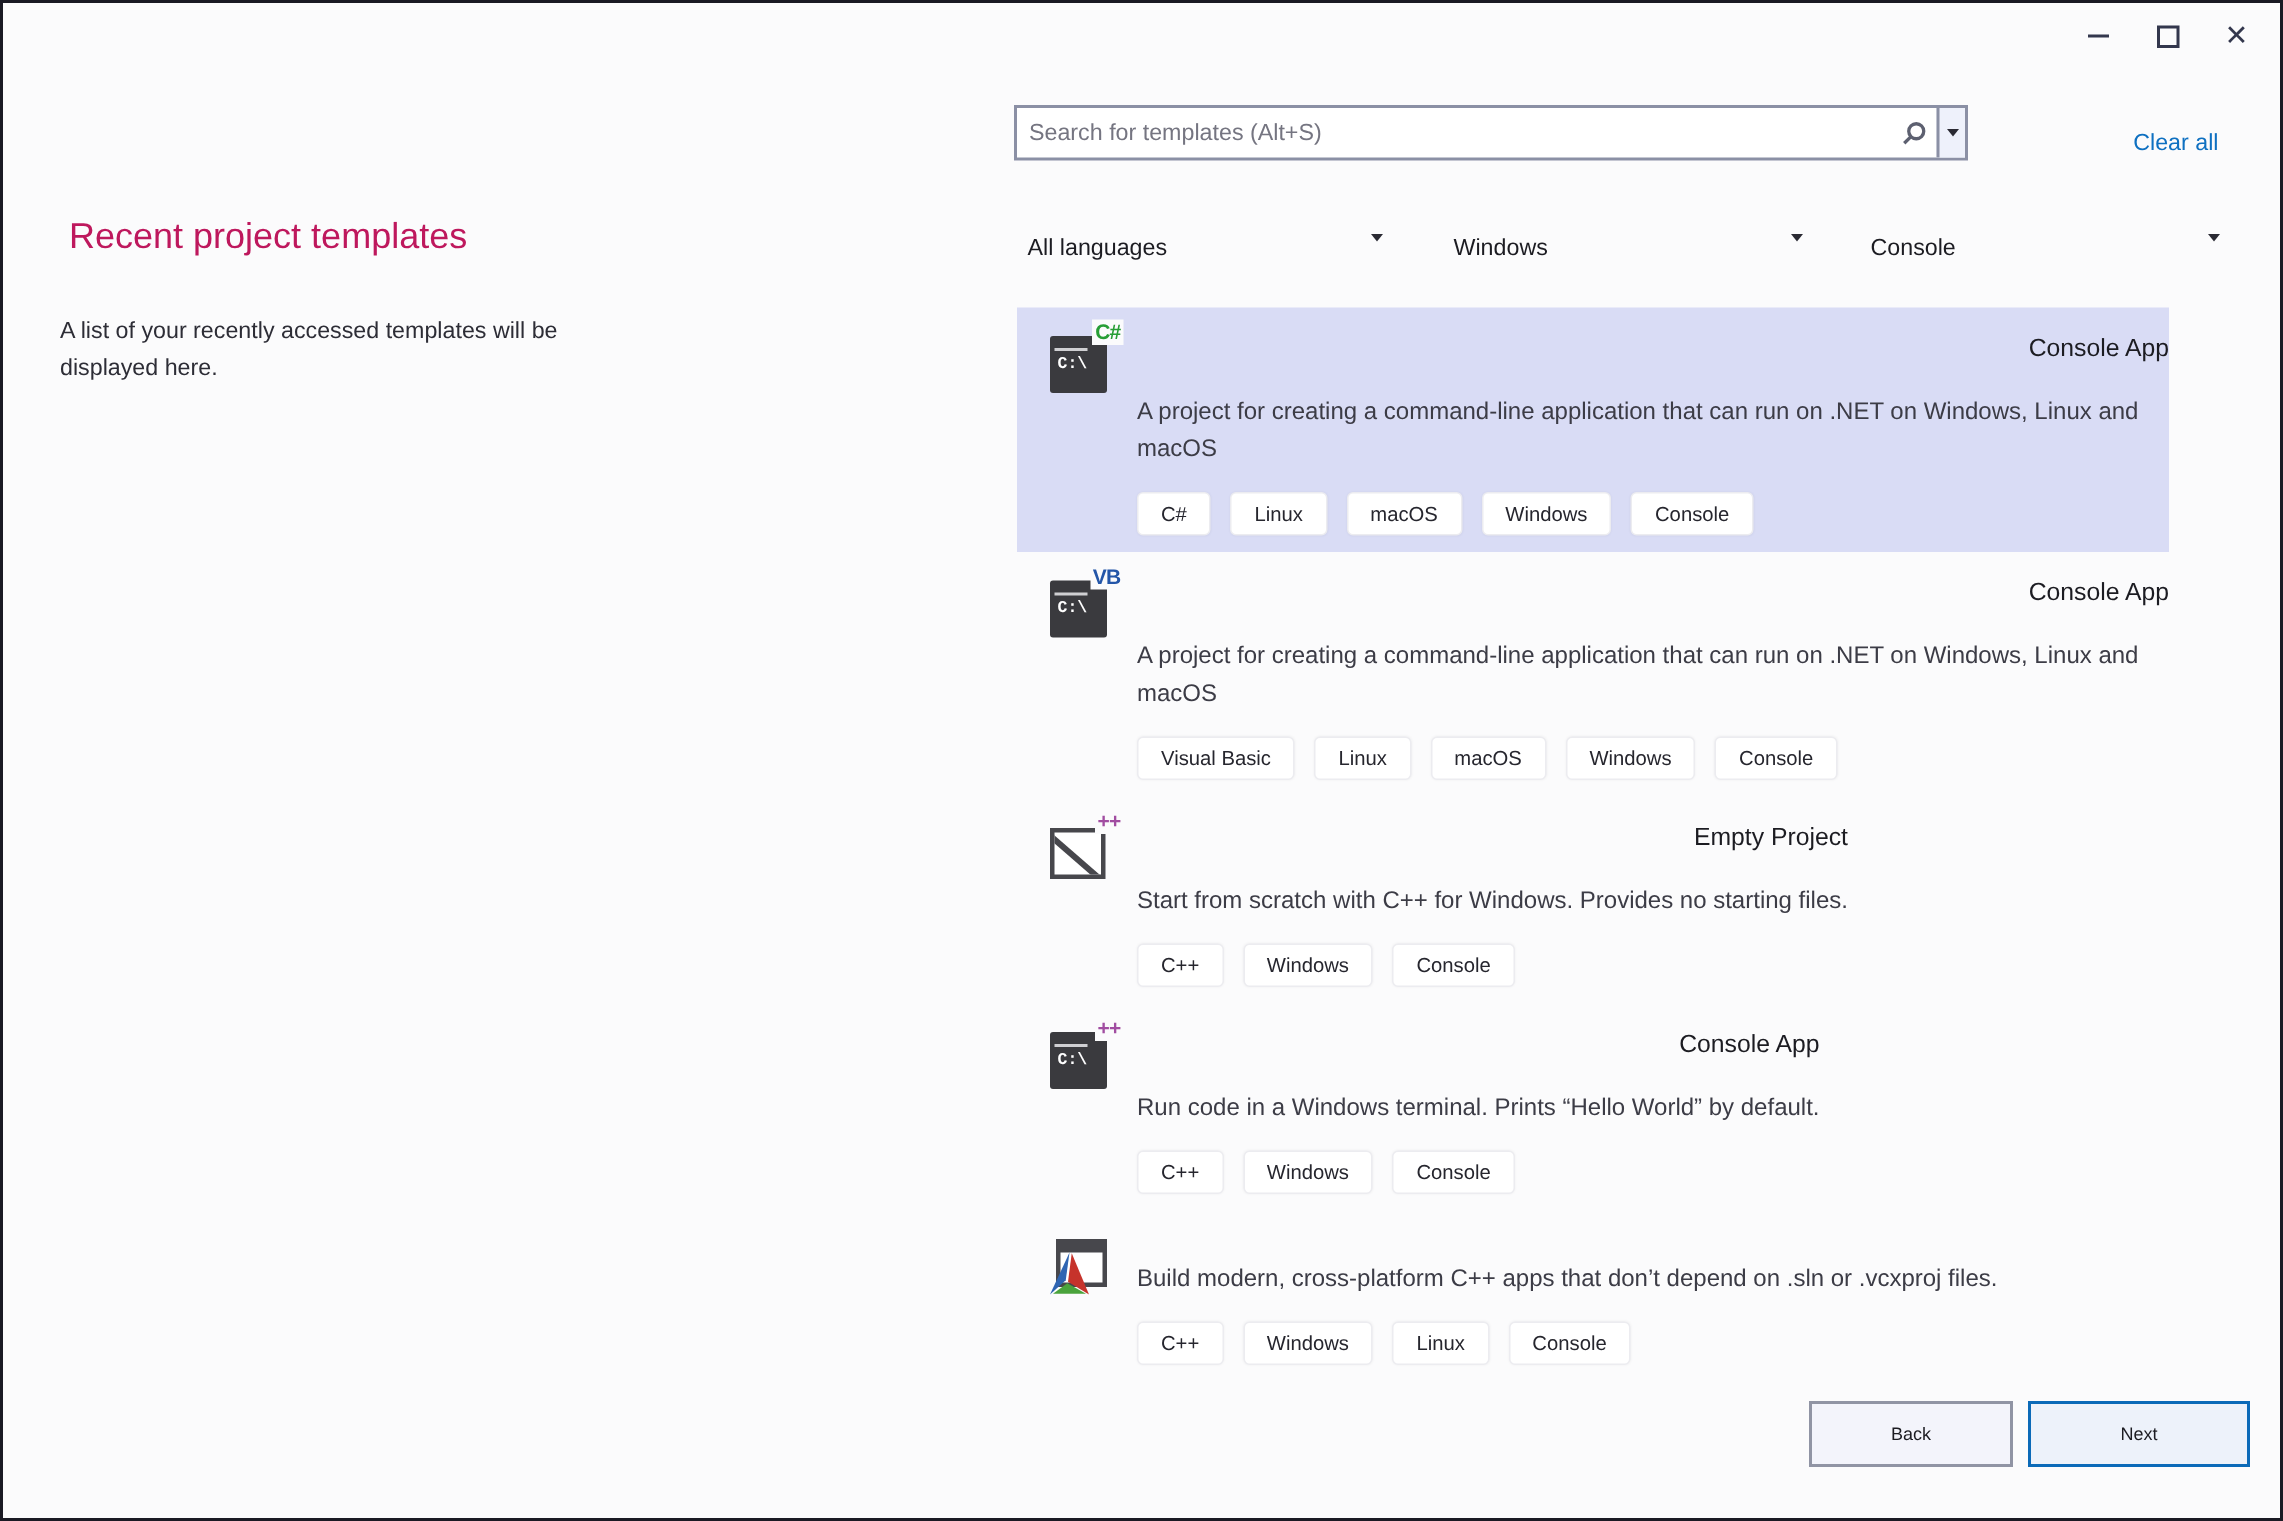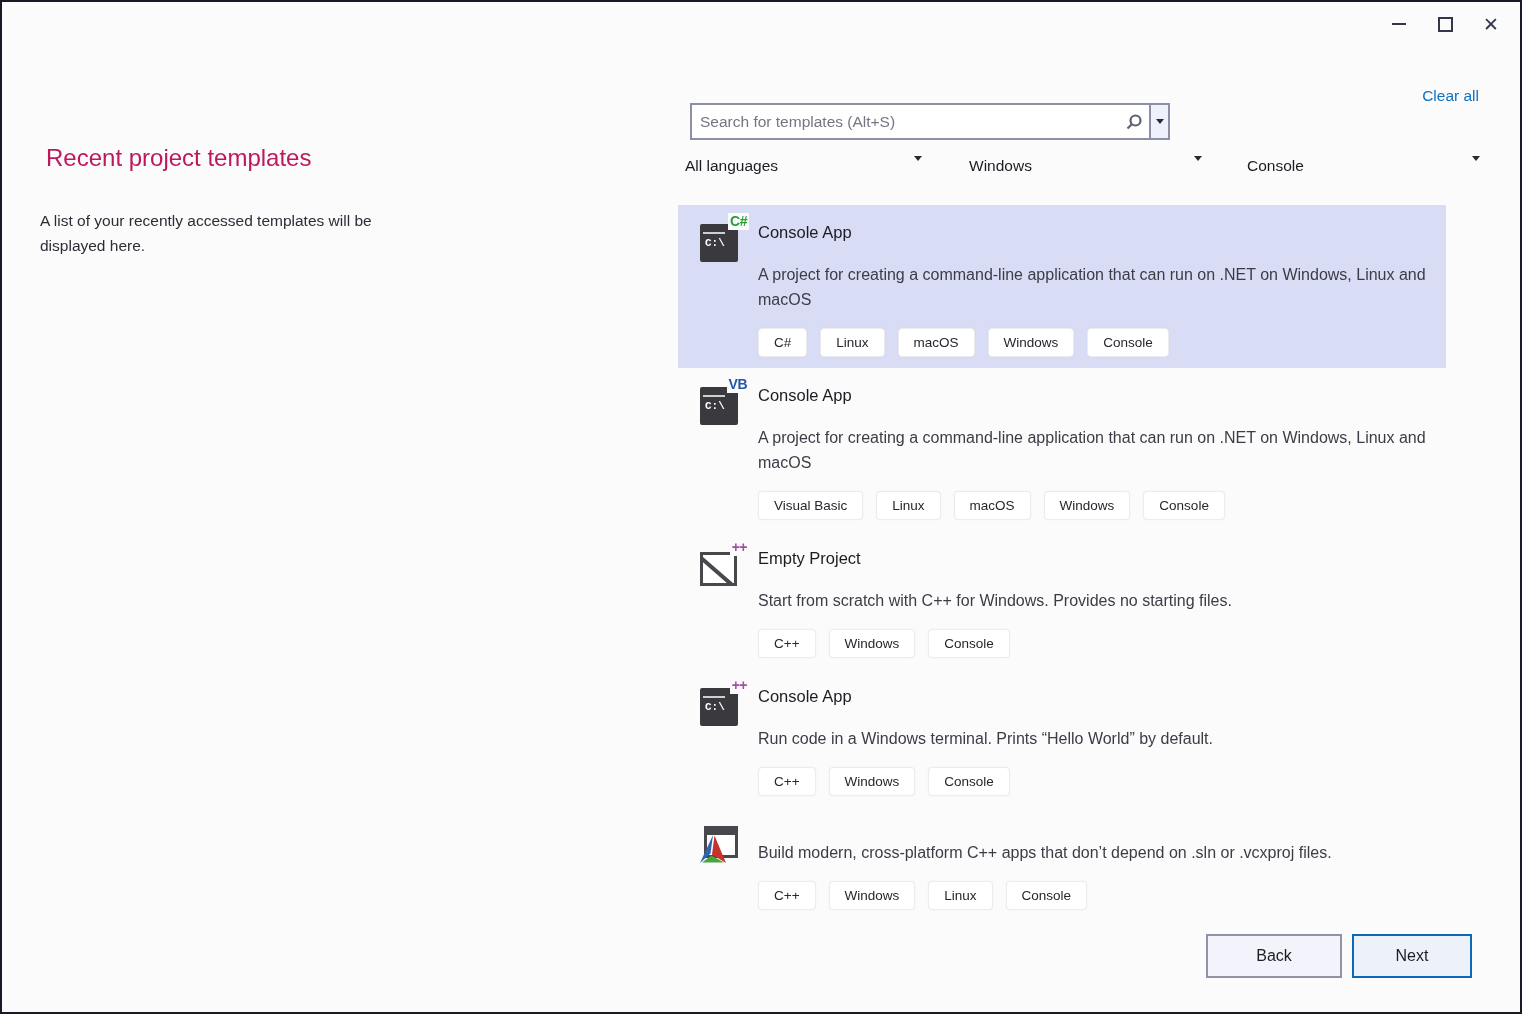--- a/index.html
+++ b/index.html
@@ -18,22 +18,22 @@
   .glyph-max { width:15px; height:15px; border:2px solid #33374d; background:transparent; }
   .glyph-close { font-size:19px; color:#33374d; line-height:1; font-weight:400; }
 
   
   .page-title { position:absolute; left:38px; top:50px; font-size:34px; font-weight:400; color:#1c1c22; letter-spacing:-0.5px; }
   .recent-title { position:absolute; left:44px; top:142px; font-size:24px; font-weight:400; color:#be185d; }
   .recent-hint { position:absolute; left:38px; top:206px; width:400px; font-size:15.5px; line-height:25px; color:#2d2d36; }
 
   
   .search-box {
-    position:absolute; left:688px; top:68px; width:480px; height:37px;
-    border:2px solid #8b90a5; background:#ffffff; display:flex; align-items:stretch;margin-top:33px;
+    position:absolute; left:674px; top:68px; width:636px; height:37px;
+    border:2px solid #8b90a5; background:#ffffff; display:flex; align-items:stretch;
   }
   .search-input {
     flex:1; border:none; outline:none; background:transparent;
     font-family:inherit; font-size:15.5px; color:#1e1e1e; padding:0 4px 0 8px;
   }
   .search-input::placeholder { color:#757581; opacity:1; }
   .search-mag { width:30px; display:flex; align-items:center; justify-content:center; cursor:pointer; }
   .search-drop {
     width:19px; background:#eef1fb; border-left:2px solid #8b90a5;
     display:flex; align-items:center; justify-content:center; cursor:pointer;
@@ -52,21 +52,21 @@
   #filter-1 { left:967px; width:233px; }
   #filter-2 { left:1245px; width:233px; }
 
   
   .tpl-list { position:absolute; left:676px; top:203px; width:768px; }
   .tpl { position:relative; padding:15px 0 11px 22px; cursor:pointer; }
   .tpl.selected { background:#d9dcf5; }
   .tpl-row { display:flex; }
   .tpl-icon-wrap { position:relative; width:40px; height:40px; flex:0 0 40px; margin-top:2px; }
   .tpl-content { margin-left:18px; }
-  .tpl-title { font-size:16.5px; color:#1c1c22; line-height:24px; }
+  .tpl-title { font-size:16.5px; color:#1c1c22; line-height:24px;text-align:right; }
   .tpl-desc { margin-top:18px; max-width:690px; font-size:16px; line-height:25px; color:#3c3c46; }
   .tpl-tags { display:flex; gap:13px; margin-top:16px; }
   .tag {
     display:inline-flex; align-items:center; height:29px; padding:0 15px;
     background:#ffffff; border:1px solid #ececf0; border-radius:4px;
     font-size:13.5px; color:#26262e; box-shadow:0 0 2px rgba(0,0,0,.05); cursor:pointer;
   }
 
   
   .ic-terminal { position:absolute; left:0; top:2px; width:38px; height:38px; background:#3a3a3e; border-radius:2px; }
@@ -75,23 +75,23 @@
   .badge {
     position:absolute; top:-9px; right:-9px; background:#fbfbfc; padding:0 2px;
     font-size:14px; font-weight:bold; line-height:17px; letter-spacing:-0.5px;
   }
   .ic-window { position:absolute; left:0; top:4px; width:37px; height:34px; background:#ffffff; border:3px solid #47474c; overflow:hidden; }
   .ic-window .slash { position:absolute; left:-8px; top:-5px; width:60px; height:4px; background:#47474c; transform:rotate(41deg); transform-origin:left top; }
   .ic-cmake-frame { position:absolute; left:4px; top:2px; width:34px; height:32px; border:3px solid #47474c; border-top:9px solid #47474c; background:#ffffff; }
   .ic-cmake-tri { position:absolute; left:-2px; top:10px; }
 
   
-  .btn { position:absolute; top:932px; height:44px; font-family:inherit; font-size:16px; color:#1c1c22; cursor:pointer; }
+  .btn { position:absolute; top:932px; height:44px; font-family:inherit; font-size:12px; color:#1c1c22; cursor:pointer; }
   .btn-back { left:1204px; width:136px; background:#f3f4fb; border:2px solid #9094a4; }
-  .btn-next { left:1350px; width:120px; background:#edf2fa; border:2px solid #0b6ab8; }
+  .btn-next { left:1350px; width:148px; background:#edf2fa; border:2px solid #0b6ab8; }
 </style>
 </head>
 <body>
 
 <div class="window">
 
   <div class="win-controls">
     <button class="win-btn" title="Minimize">
       <span class="glyph-min"></span>
     </button>

